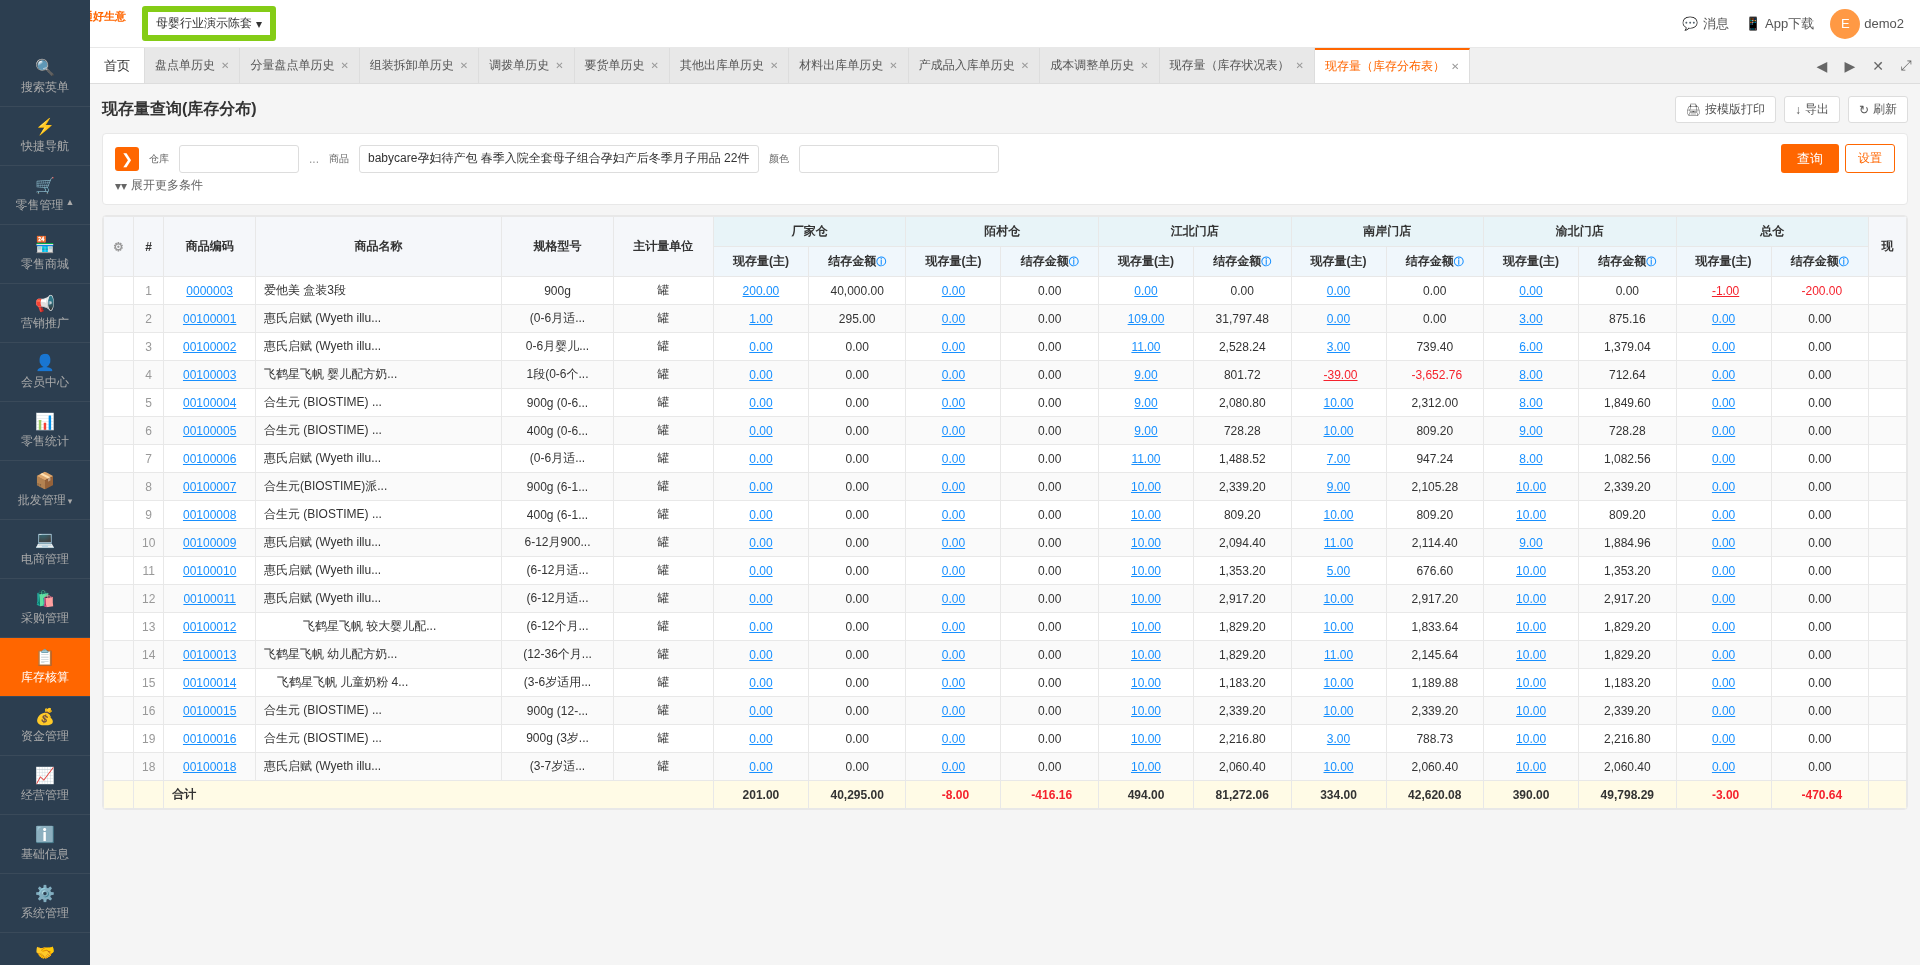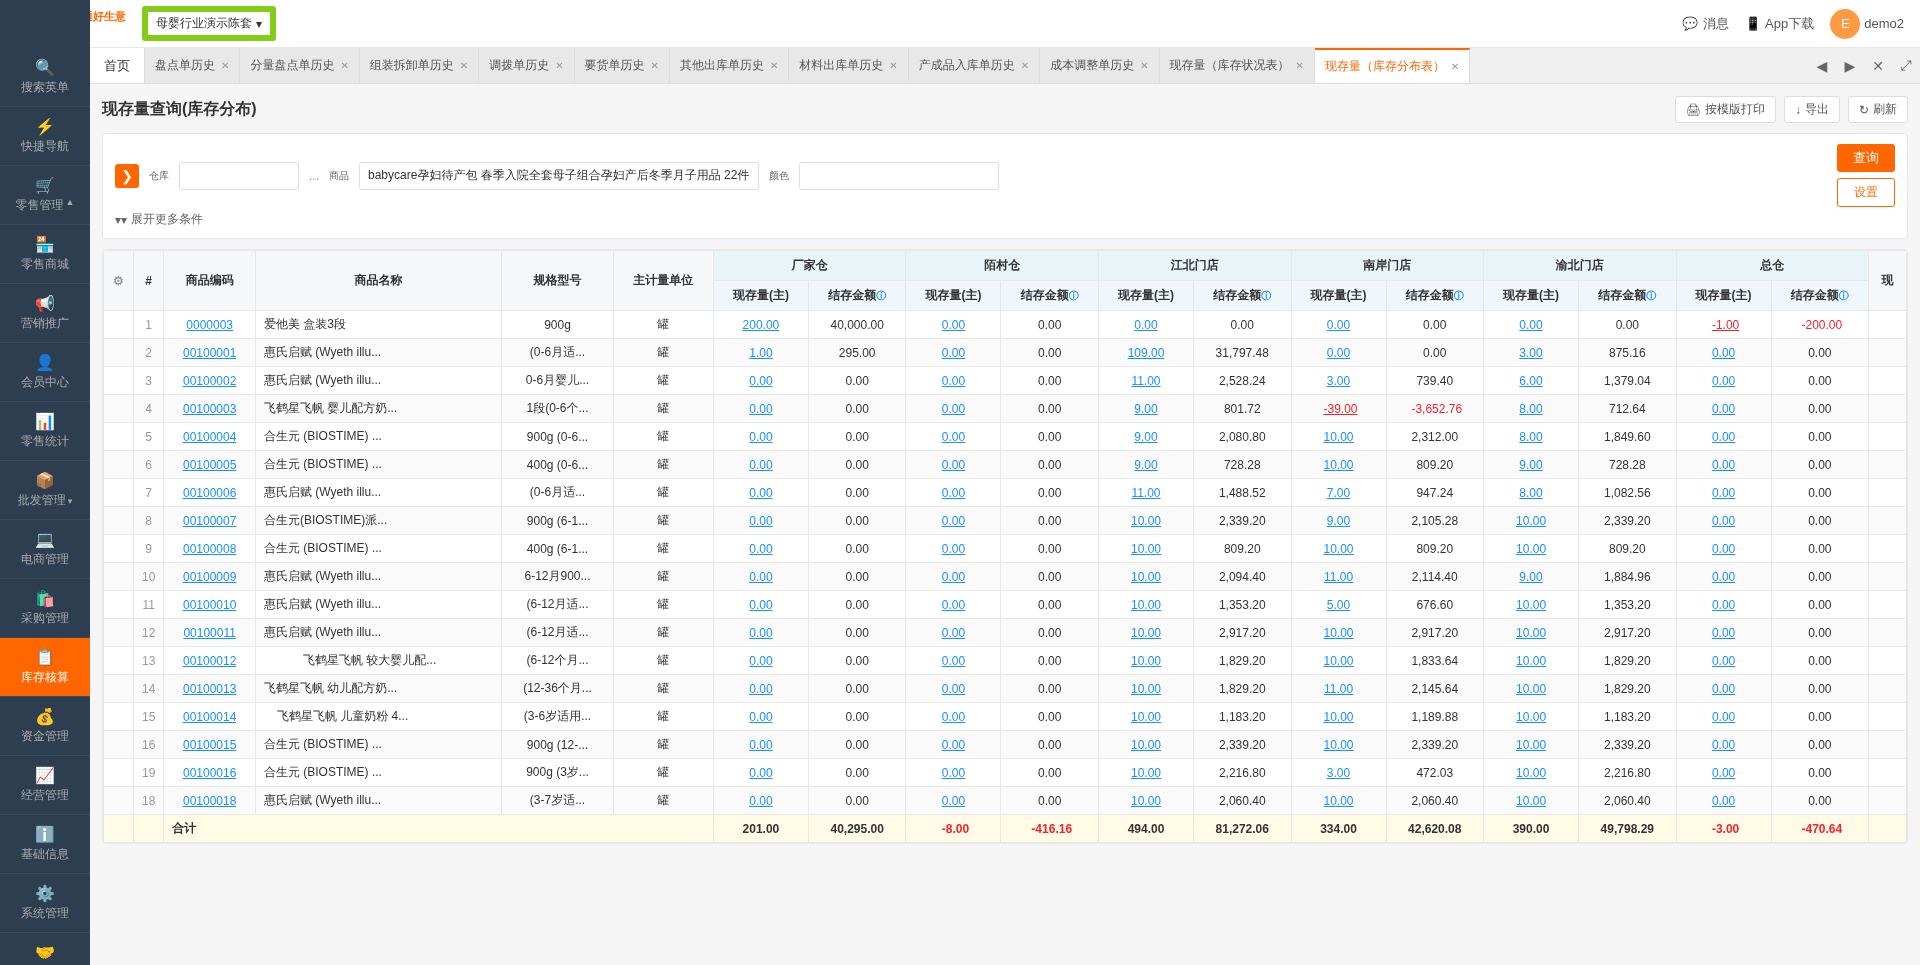--- a/index.html
+++ b/index.html
@@ -432,21 +432,21 @@
   <div class="filter-area">
     <div class="filter-row">
       <div class="filter-toggle">❯</div>
       <span class="filter-label">仓库</span>
       <input class="filter-input" style="width: 120px;" value="">
       <span class="filter-dots">...</span>
       <span class="filter-label">商品</span>
       <input class="filter-input filter-input-wide" value="babycare孕妇待产包 春季入院全套母子组合孕妇产后冬季月子用品 22件套 ..." style="">
       <span class="filter-label">颜色</span>
       <input class="filter-input" style="width: 200px;" value="">
-      <div style="margin-left:auto;display:flex;gap:6px;flex-direction:column;">
+      <div style="margin-left:auto;display:flex;gap:6px;">
         <button class="query-btn">查询</button>
         <button class="settings-btn">设置</button>
       </div>
     </div>
     <div class="filter-expand">
       <span>▾▾</span>
       <span>展开更多条件</span>
     </div>
   </div>
 
@@ -829,21 +829,21 @@
     <td style="text-align:left;">合生元 (BIOSTIME) ...</td>
     <td>900g (3岁...</td>
     <td>罐</td>
     <td class="underline">0.00</td>
     <td>0.00</td>
     <td class="underline">0.00</td>
     <td>0.00</td>
     <td class="underline">10.00</td>
     <td>2,216.80</td>
     <td class="underline">3.00</td>
-    <td class="">472.03</td>
+    <td class="">788.73</td>
     <td class="underline">10.00</td>
     <td>2,216.80</td>
     <td class="underline">0.00</td>
     <td class="">0.00</td>
     <td></td>
   </tr>
           <tr>
     <td></td>
     <td class="row-num">18</td>
     <td class="underline">00100018</td>

